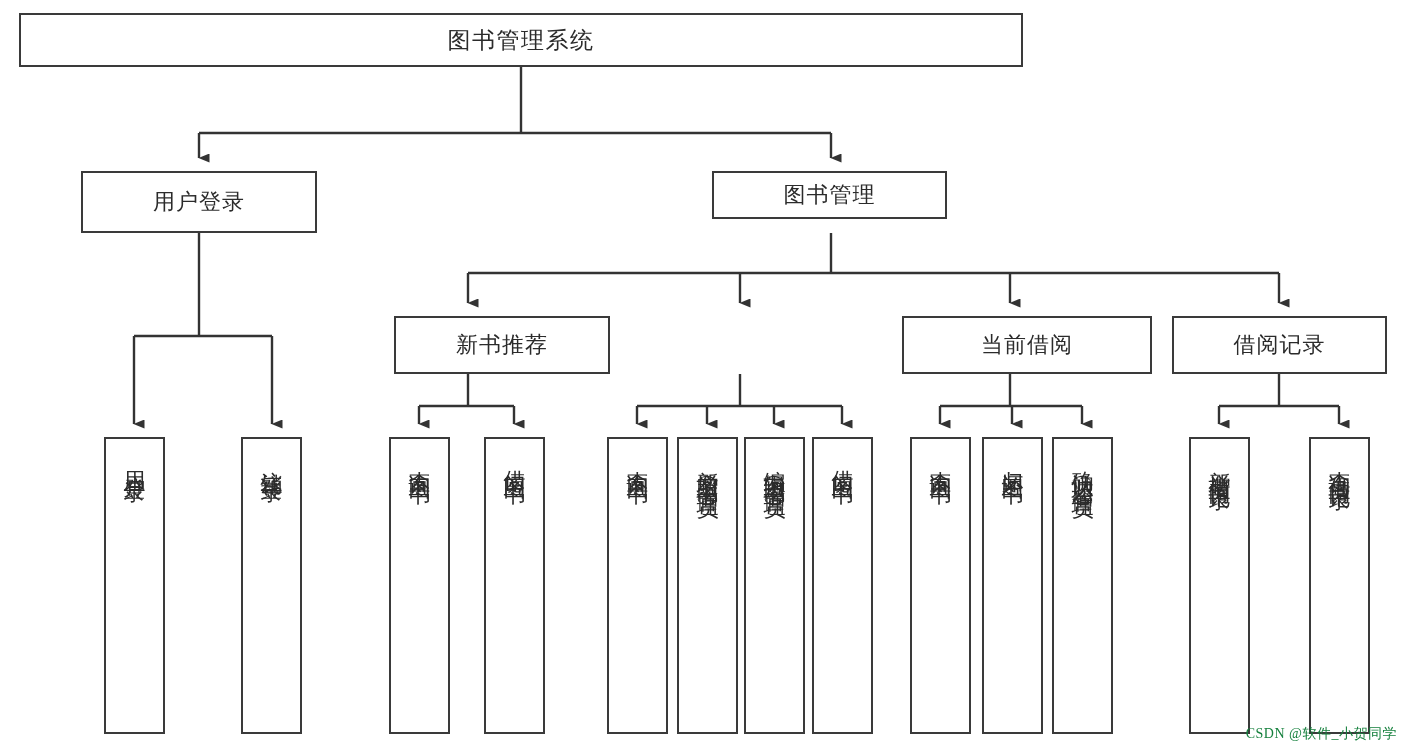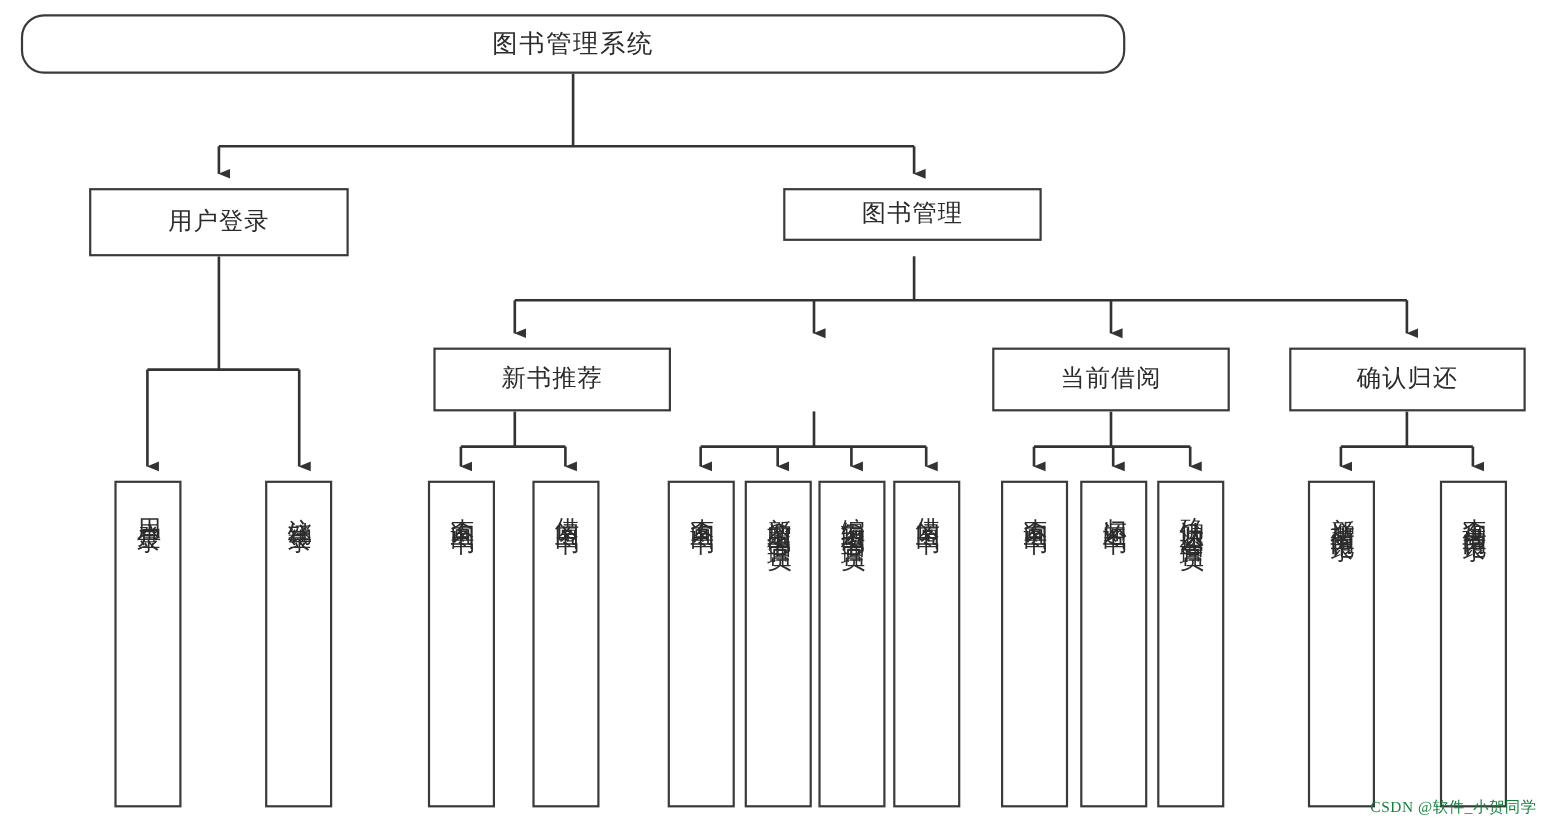--- a/index.html
+++ b/index.html
@@ -117,39 +117,39 @@
       <path d="M1012,406 L1012,424" marker-end="url(#arw)"></path>
       <path d="M1082,406 L1082,424" marker-end="url(#arw)"></path>
 
       <path d="M1279,374 L1279,406"></path>
       <path d="M1219,406 L1339,406"></path>
       <path d="M1219,406 L1219,424" marker-end="url(#arw)"></path>
       <path d="M1339,406 L1339,424" marker-end="url(#arw)"></path>
     </g>
   </svg>
 
-  <div class="node root horiz" style="left:19px;top:13px;width:1004px;height:54px;border-radius:21px;">
+  <div class="node root horiz" style="left:19px;top:13px;width:1004px;height:54px;">
     <span class="lbl">图书管理系统</span>
   </div>
 
   <div class="node horiz" style="left:81px;top:171px;width:236px;height:62px;">
     <span class="lbl">用户登录</span>
   </div>
   <div class="node horiz" style="left:712px;top:171px;width:235px;height:48px;">
     <span class="lbl">图书管理</span>
   </div>
 
   <div class="node horiz" style="left:362px;top:316px;width:216px;height:58px;margin-left:32px;">
     <span class="lbl">新书推荐</span>
   </div>
-  <div class="node horiz" style="left:902px;top:316px;width:216px;height:58px;">
+  <div class="node horiz" style="left:902px;top:316px;width:250px;height:58px;">
     <span class="lbl">当前借阅</span>
   </div>
   <div class="node horiz" style="left:1172px;top:316px;width:215px;height:58px;">
-    <span class="lbl">确认归还</span>
+    <span class="lbl">借阅记录</span>
   </div>
 
   <div class="node vert" style="left:104px;top:437px;width:61px;height:297px;">
     <span class="lbl">用户登录</span>
   </div>
   <div class="node vert" style="left:241px;top:437px;width:61px;height:297px;">
     <span class="lbl">注销登录</span>
   </div>
 
   <div class="node vert" style="left:389px;top:437px;width:61px;height:297px;">

